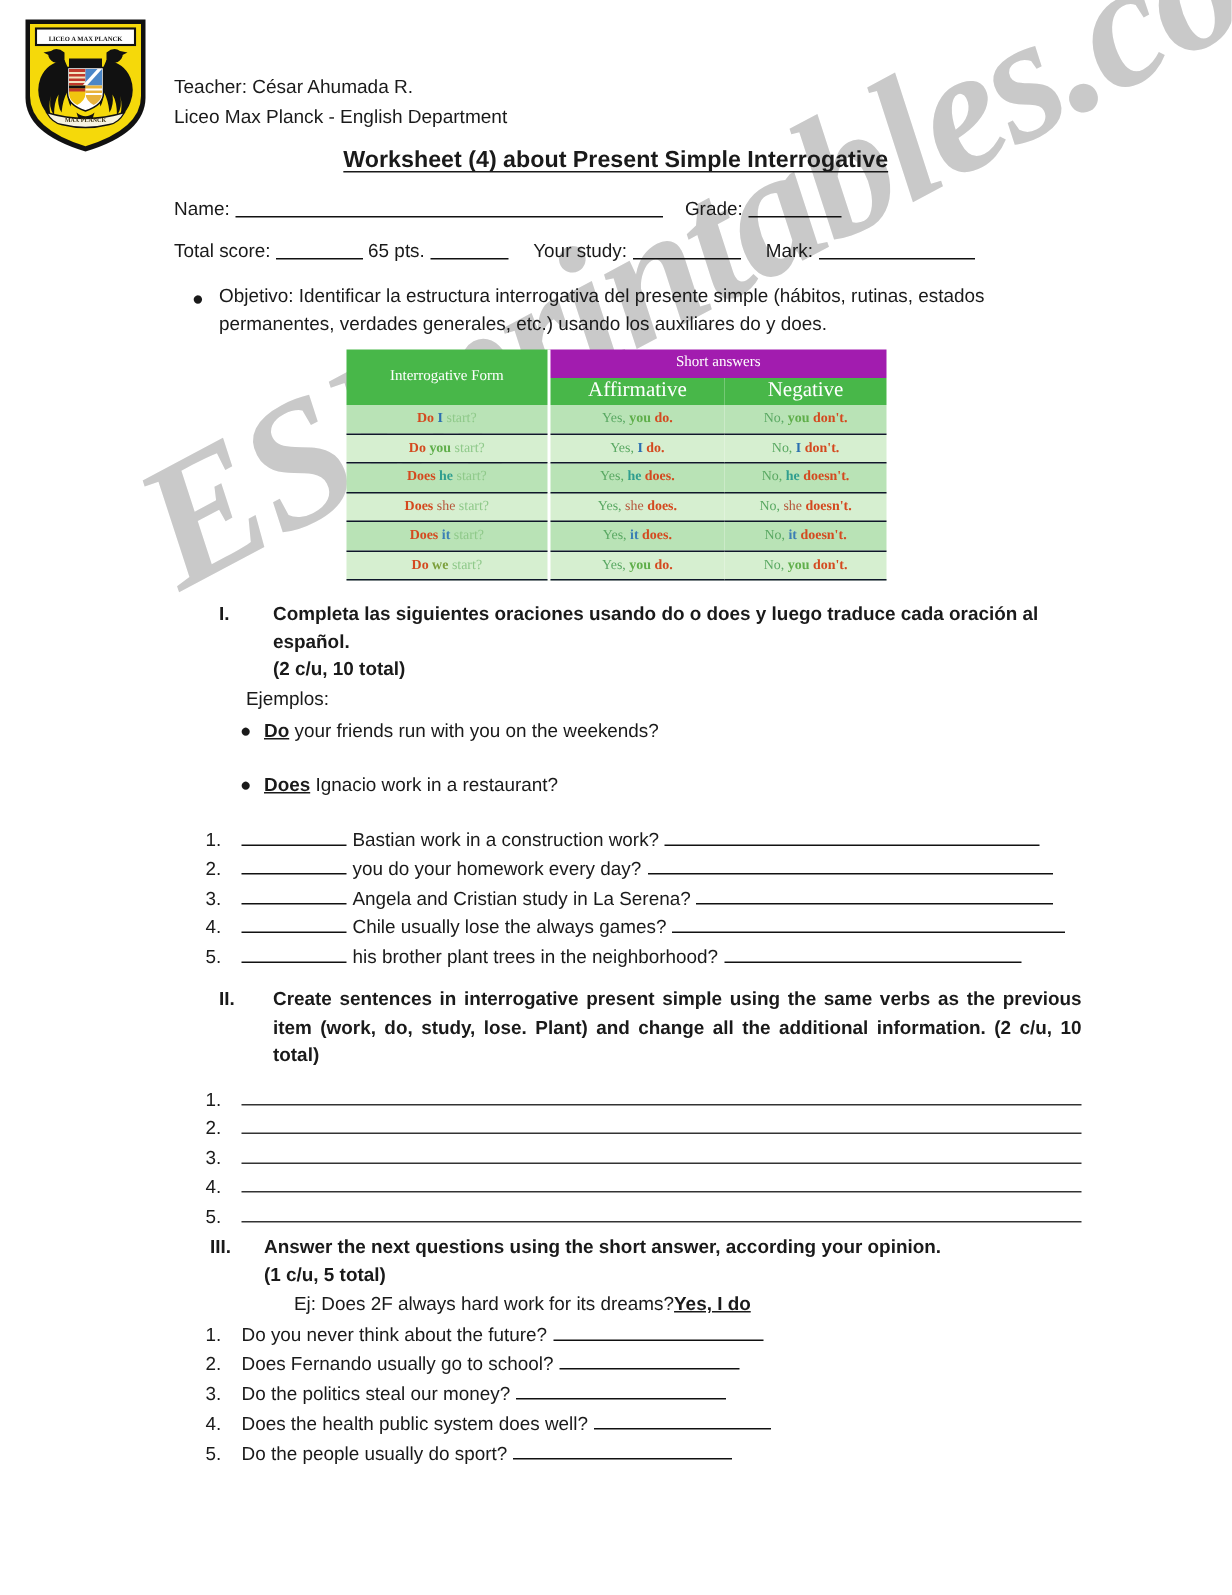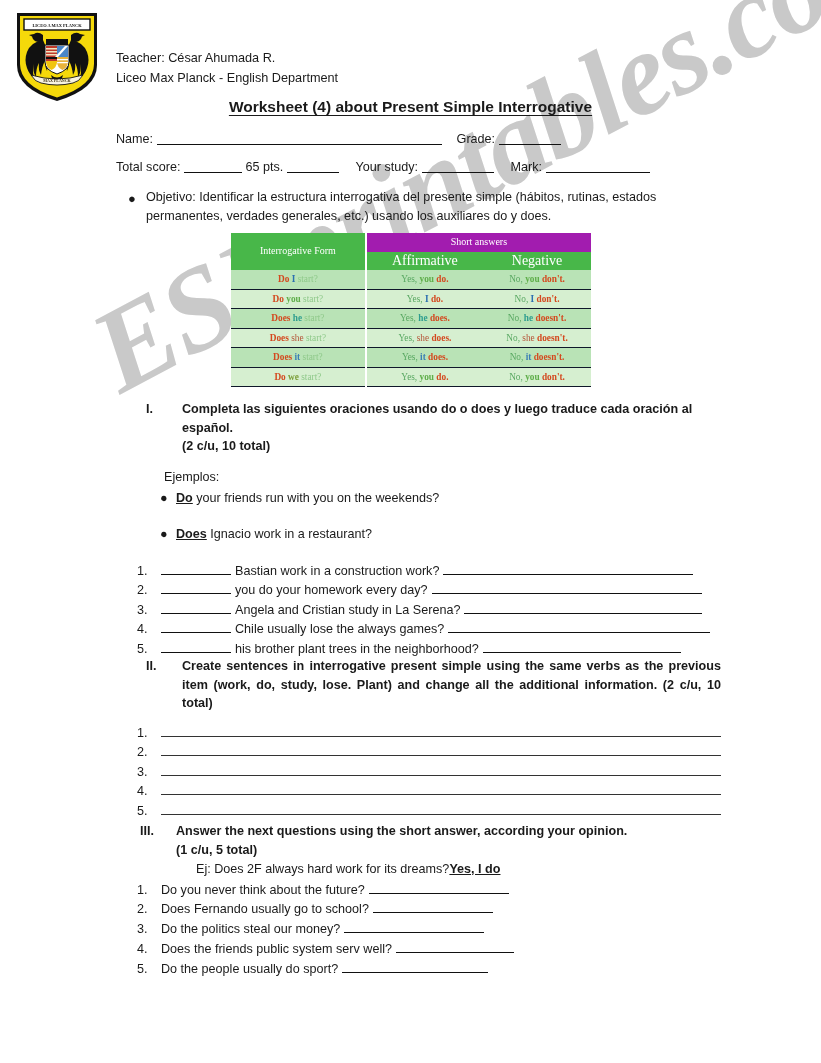--- a/index.html
+++ b/index.html
@@ -318,21 +318,21 @@
 </table>
 
 <div class="sec-block" style="left:146px; top:400px; width:575px;">
   <div class="sec-head">
     <div class="sec-num">I.</div>
     <div class="sec-body">
       <div>Completa las siguientes oraciones usando do o does y luego traduce cada oración al español.</div>
       <div>(2 c/u, 10 total)</div>
     </div>
   </div>
-  <div style="font-weight:400; font-size:12.6px; line-height:19px; padding-left:18px; margin-top:12px;">Ejemplos:</div>
+  <div style="font-weight:400; font-size:12.6px; line-height:19px; padding-left:18px; margin-top:1px;">Ejemplos:</div>
 
   <div class="ex-bullet" style="margin-top:2px;">
     <span class="bullet">●</span>
     <u>Do</u><span> your friends run with you on the weekends?</span>
   </div>
 
   <div class="ex-bullet" style="margin-top:17px;">
     <span class="bullet">●</span>
     <u>Does</u><span> Ignacio work in a restaurant?</span>
   </div>
@@ -422,21 +422,21 @@
         <span style="padding-right:4px">Does Fernando usually go to school?</span>
         <span class="blank" style="width:120px"></span>
       </li>
       <li>
         <span class="n">3.</span>
         <span style="padding-right:4px">Do the politics steal our money?</span>
         <span class="blank" style="width:140px"></span>
       </li>
       <li>
         <span class="n">4.</span>
-        <span style="padding-right:4px">Does the friends public system serv well?</span>
+        <span style="padding-right:4px">Does the health public system does well?</span>
         <span class="blank" style="width:118px"></span>
       </li>
       <li>
         <span class="n">5.</span>
         <span style="padding-right:4px">Do the people usually do sport?</span>
         <span class="blank" style="width:146px"></span>
       </li>
     </ol>
 </div>
 

